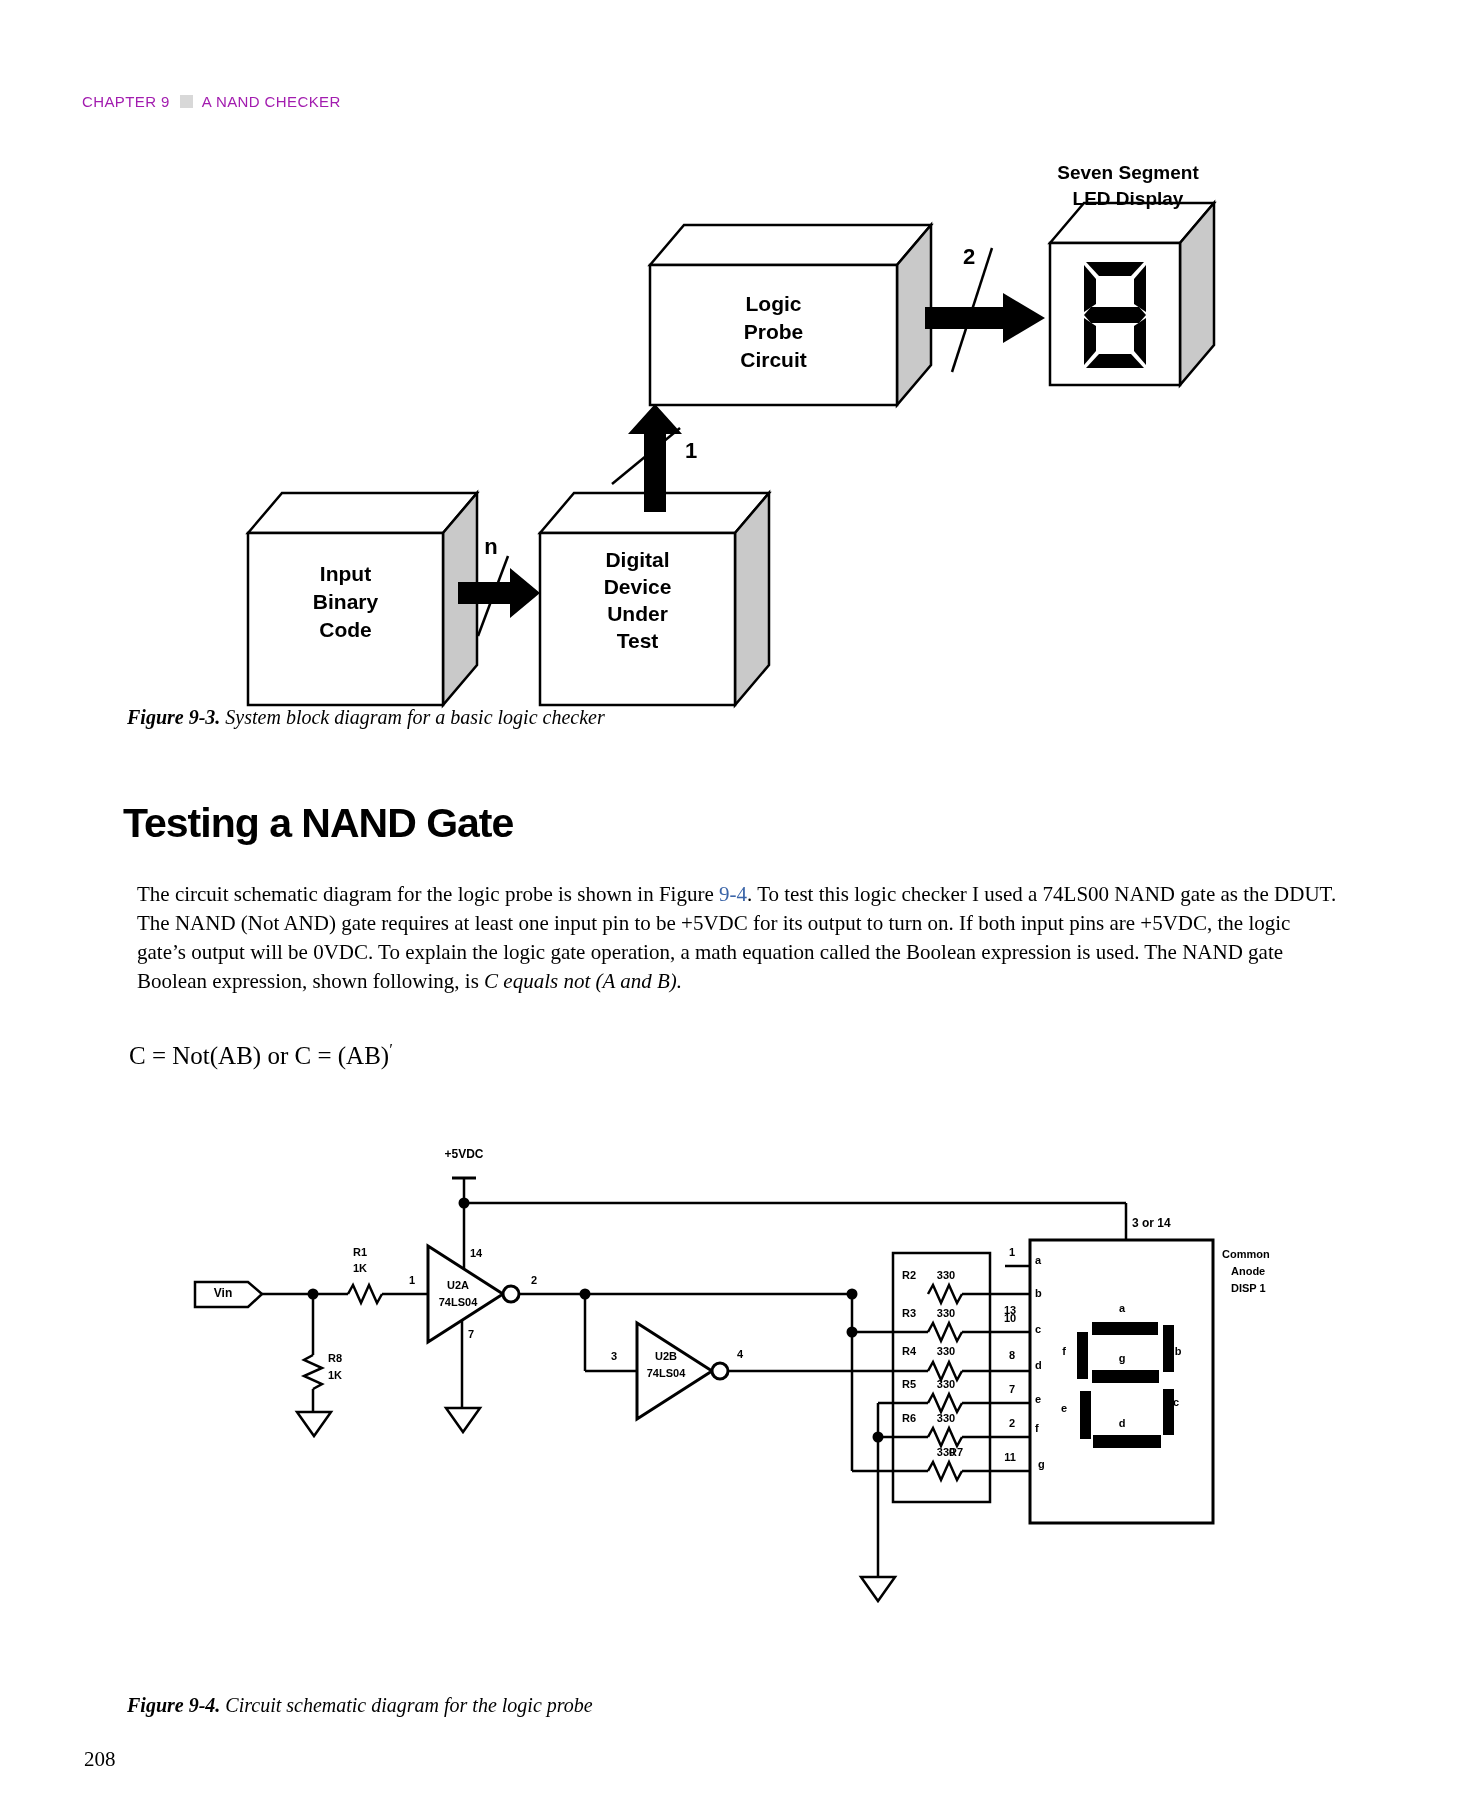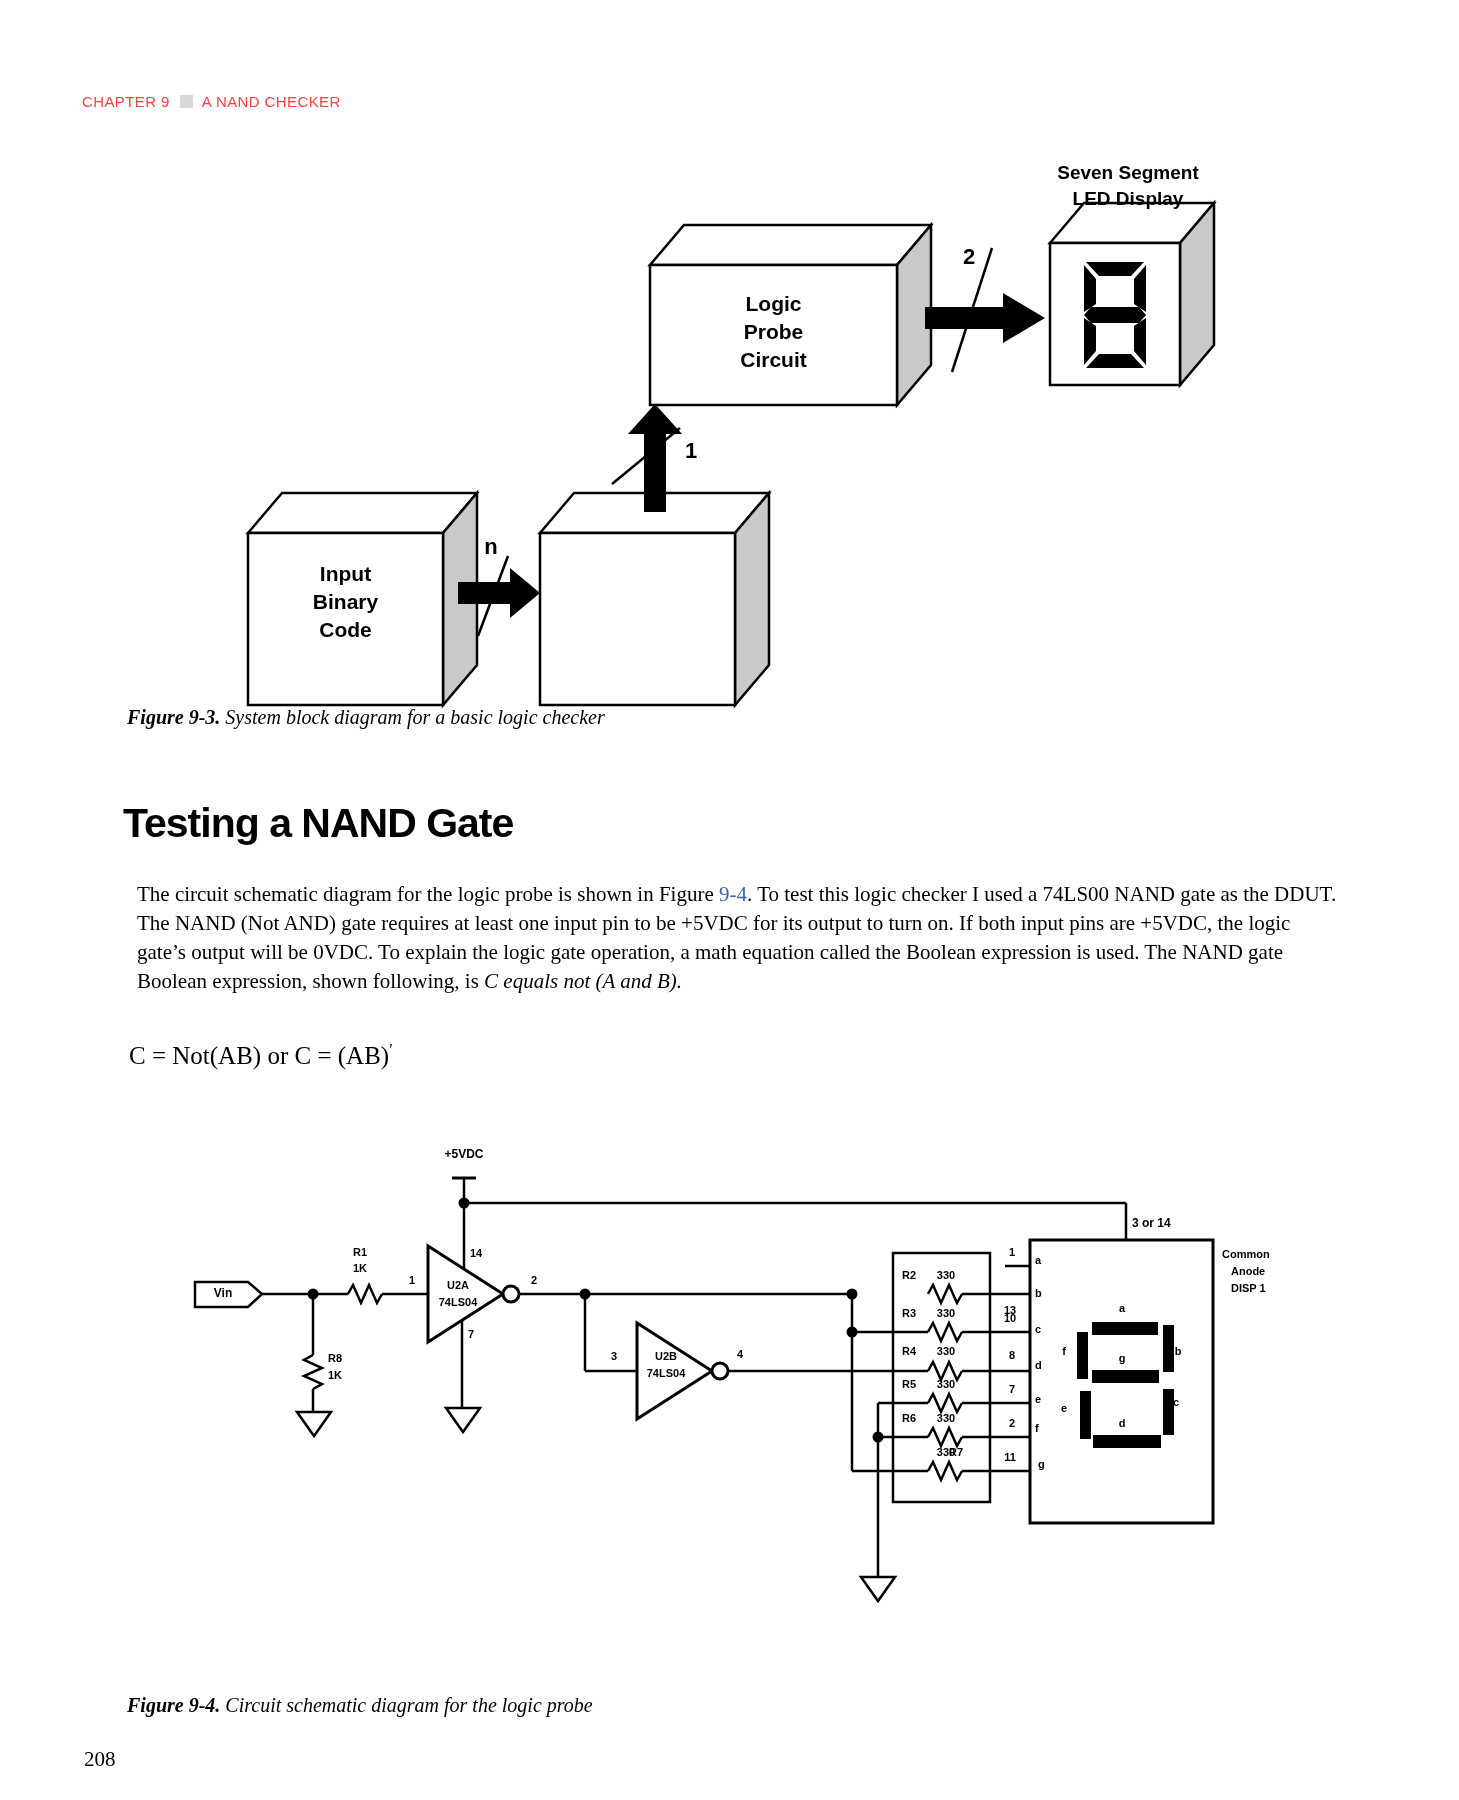--- a/index.html
+++ b/index.html
@@ -7,21 +7,21 @@
     --box-side-gray:#c9c9c9;
     --header-square-gray:#d8d8d8;
     --ink:#000000;
   }
   html,body{margin:0;padding:0;background:#ffffff;}
   .page{position:relative;width:1459px;height:1800px;background:#fff;overflow:hidden;
         font-family:"Liberation Sans",sans-serif;color:var(--ink);}
   svg{position:absolute;left:0;top:0;}
   
   .runhead{position:absolute;left:82px;top:93px;font-size:15px;letter-spacing:.4px;
-           display:flex;align-items:center;color:#ef4444;}
+           display:flex;align-items:center;color:#a21caf;}
   .runhead .sq{display:inline-block;width:13px;height:13px;background:var(--header-square-gray);
                margin:0 9px 0 10px;}
   
   .blocklabel{position:absolute;text-align:center;font-weight:bold;font-size:21px;line-height:28px;
               white-space:pre-line;}
   .disptitle{position:absolute;text-align:center;font-weight:bold;font-size:19px;line-height:26px;
              white-space:pre-line;}
   .buslabel{position:absolute;font-weight:bold;font-size:22px;text-align:center;}
   
   .caption{position:absolute;font-family:"Liberation Serif",serif;font-style:italic;font-size:20px;}
@@ -184,20 +184,24 @@
   </div>
 
   <div class="disptitle" style="left:1048px;top:160px;width:160px;">Seven Segment
 LED Display</div>
   <div class="blocklabel" style="left:650px;top:290px;width:247px;">Logic
 Probe
 Circuit</div>
   <div class="blocklabel" style="left:248px;top:560px;width:195px;">Input
 Binary
 Code</div>
+  <div class="blocklabel" style="left:540px;top:546px;width:195px;line-height:27px;">Digital
+Device
+Under
+Test</div>
   <div class="buslabel" style="left:478px;top:534px;width:26px;">n</div>
   <div class="buslabel" style="left:678px;top:438px;width:26px;">1</div>
   <div class="buslabel" style="left:956px;top:244px;width:26px;">2</div>
 
   <div class="caption" style="left:127px;top:706px;">
     <span class="cl">Figure 9-3.</span><span> System block diagram for a basic logic checker</span>
   </div>
 
   <h1 class="h1" style="left:123px;top:800px;margin:0;">Testing a NAND Gate</h1>
 

